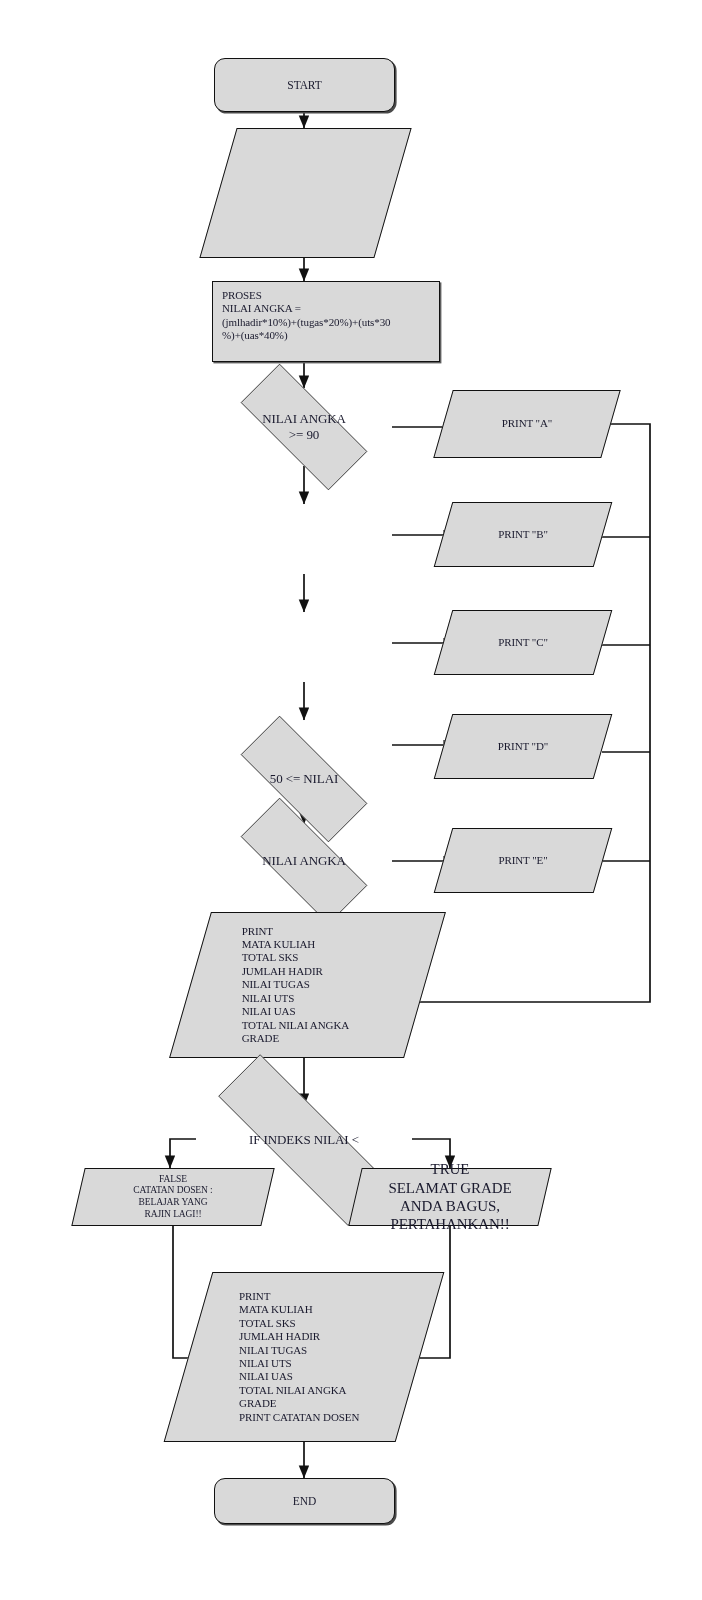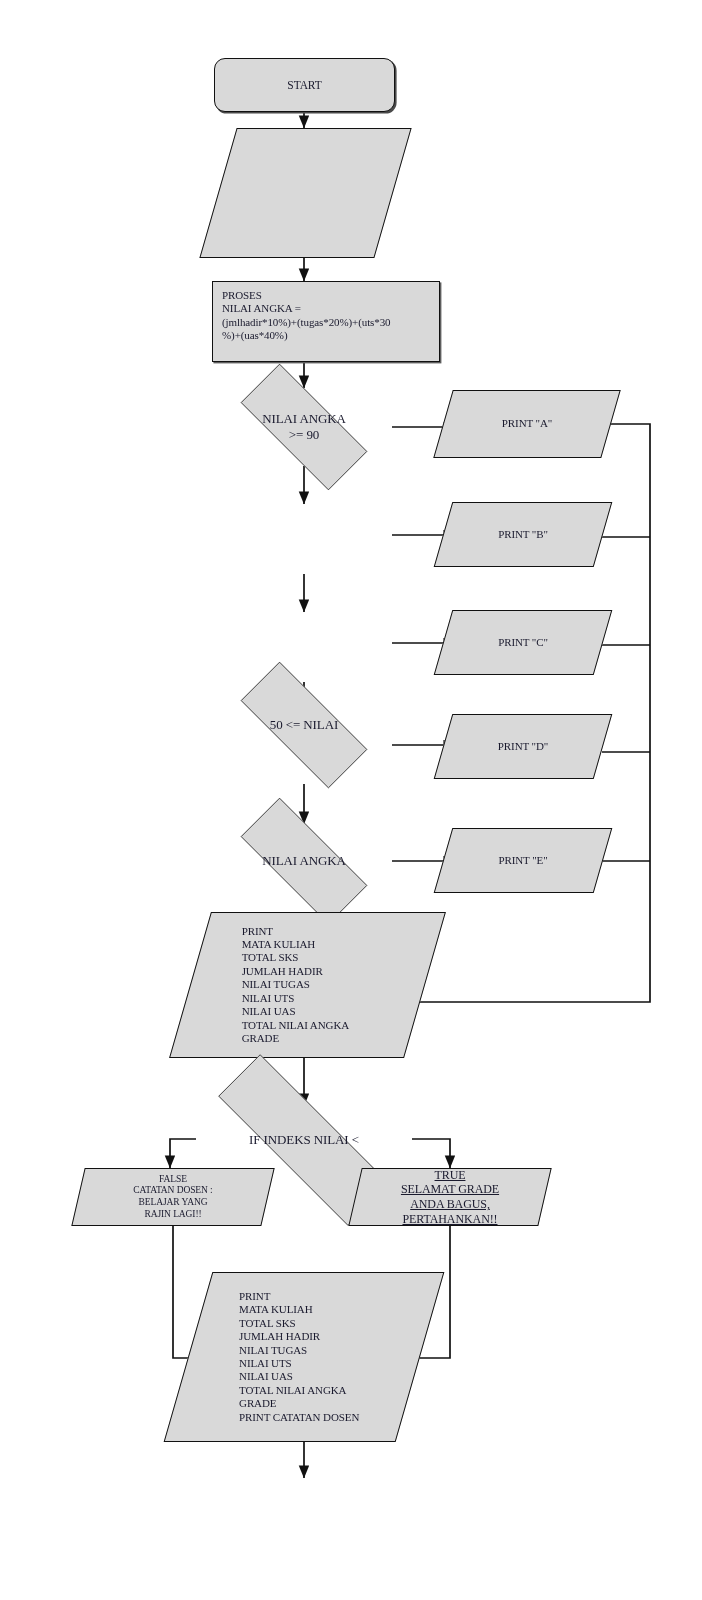--- a/index.html
+++ b/index.html
@@ -183,21 +183,21 @@
   </div>
 
   <div class="node decision" style="left:216px; top:388px; width:176px; height:78px;">
     <span class="shape"></span>
     <span class="txt">NILAI ANGKA
 &gt;= 90</span>
   </div>
 
 
 
-  <div class="node decision" style="left:216px; top:686px; width:176px; height:78px;">
+  <div class="node decision" style="left:216px; top:740px; width:176px; height:78px;">
     <span class="shape"></span>
     <span class="txt">50 &lt;= NILAI</span>
   </div>
 
   <div class="node decision" style="left:216px; top:822px; width:176px; height:78px;">
     <span class="shape"></span>
     <span class="txt">NILAI ANGKA</span>
   </div>
 
   <div class="node io skew" style="left:443px; top:390px; width:168px; height:68px;">
@@ -246,34 +246,37 @@
   <div class="node io skew-sm" style="left:78px; top:1168px; width:190px; height:58px;">
     <span class="shape"></span>
     <span class="txt" style="font-size:9.5px;">FALSE
 CATATAN DOSEN  :
 BELAJAR  YANG
 RAJIN LAGI!!</span>
   </div>
 
   <div class="node io skew-sm" style="left:355px; top:1168px; width:190px; height:58px;">
     <span class="shape"></span>
-    <span class="txt" style="font-size:12px;text-decoration:underline;">TRUE
+    <span class="txt" style="font-size:15px;">TRUE
 SELAMAT GRADE
 ANDA BAGUS,
 PERTAHANKAN!!</span>
   </div>
 
   <div class="node io skew left" style="left:188px; top:1272px; width:232px; height:170px;">
     <span class="shape"></span>
     <span class="txt">PRINT
 MATA KULIAH
 TOTAL SKS
 JUMLAH HADIR
 NILAI TUGAS
 NILAI UTS
 NILAI UAS
 TOTAL NILAI ANGKA
 GRADE
  PRINT CATATAN DOSEN</span>
   </div>
 
+  <div class="node terminator" style="left:214px; top:1478px; width:181px; height:46px;">
+    <span class="txt">END</span>
+  </div>
 
 </div>
 
 </body></html>

